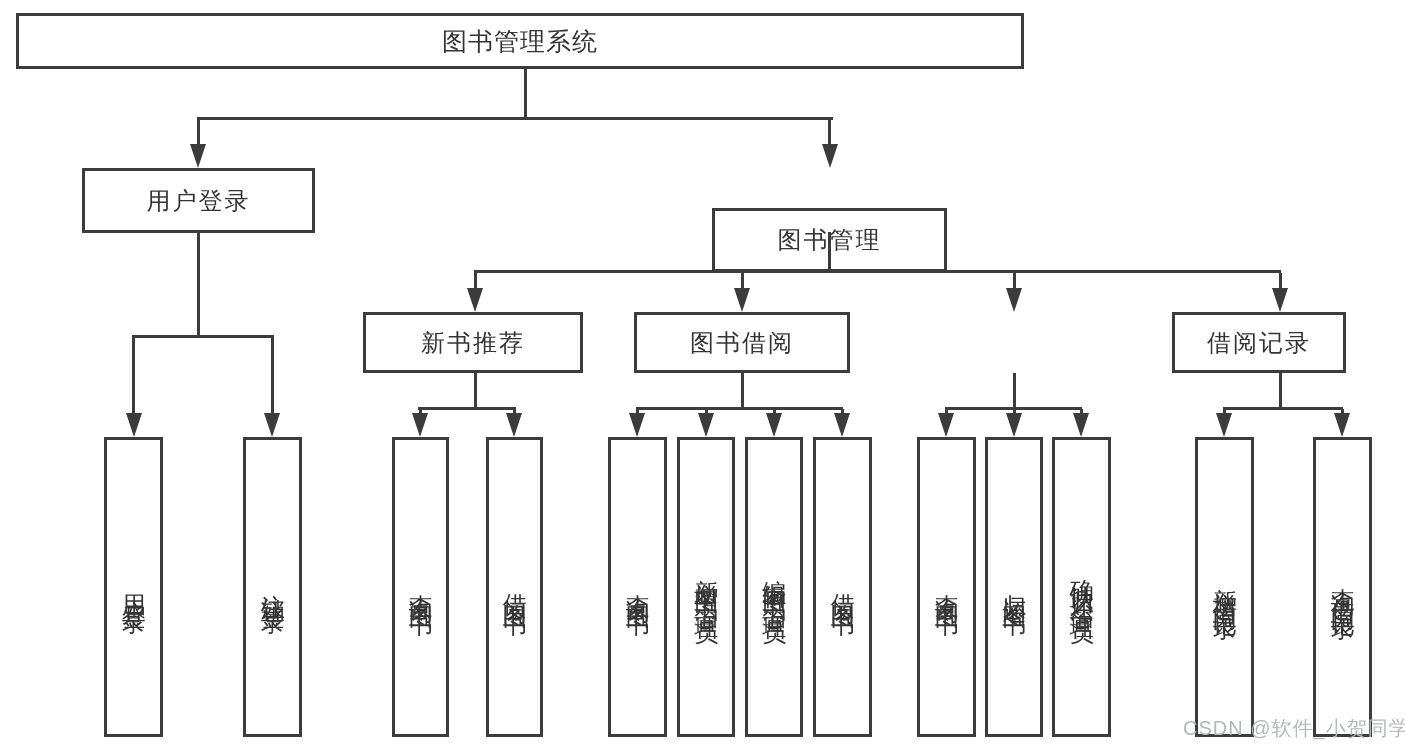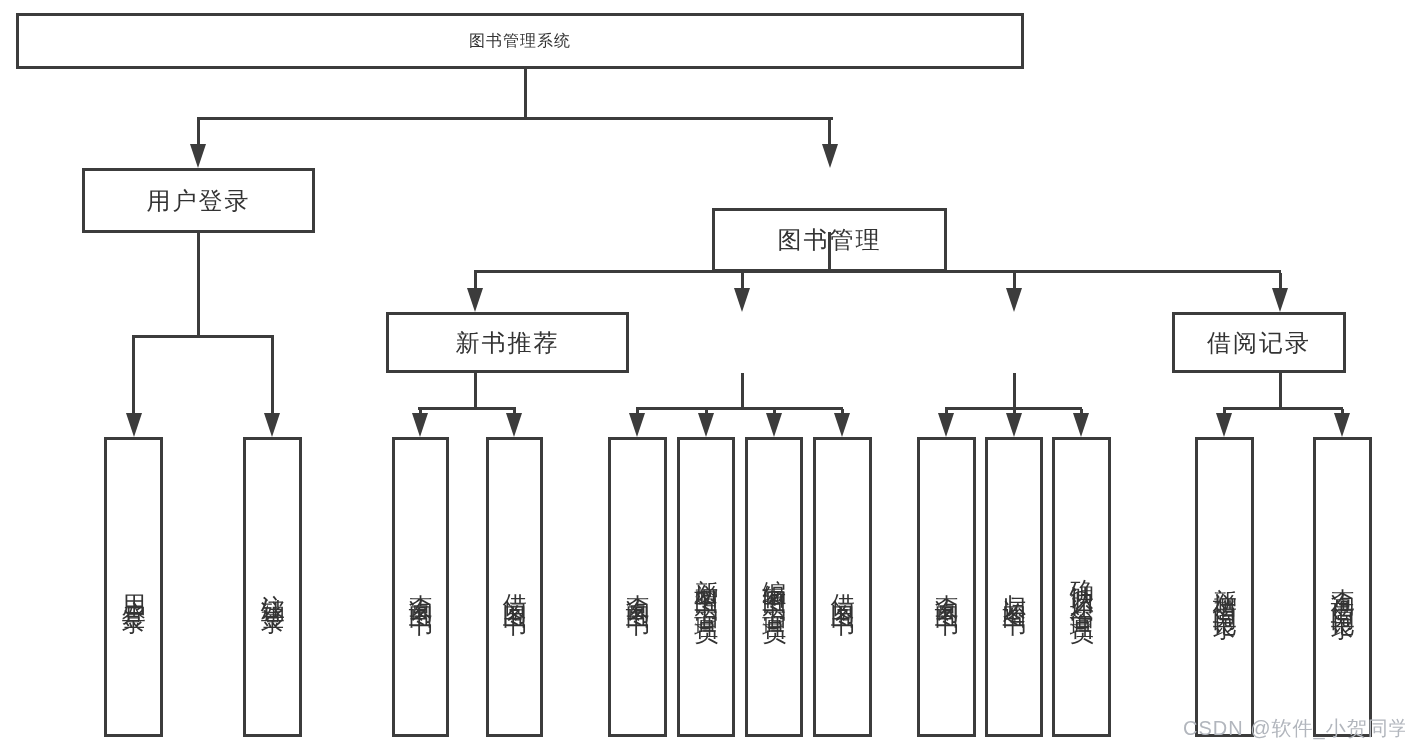--- a/index.html
+++ b/index.html
@@ -23,21 +23,21 @@
     background: var(--background);
     border: 3px solid var(--line);
     display: flex;
     align-items: center;
     justify-content: center;
     color: var(--text);
     font-size: 24px;
     letter-spacing: 2px;
     white-space: nowrap;
   }
-  .box.title { font-size: 16px; letter-spacing: 1px; }
+  .box.title { font-size: 25px; letter-spacing: 1px; }
   .leaf {
     position: absolute;
     box-sizing: border-box;
     background: var(--background);
     border: 3px solid var(--line);
     display: flex;
     align-items: center;
     justify-content: center;
     color: var(--text);
   }
@@ -72,21 +72,22 @@
 </head>
 <body>
 
 <div id="canvas">
 
   <div class="box title" style="left:16px; top:13px; width:1008px; height:56px;">图书管理系统</div>
 
   <div class="box" style="left:82px; top:168px; width:233px; height:65px;">用户登录</div>
   <div class="box" style="left:712px; top:168px; width:235px; height:64px;margin-top:40px;">图书管理</div>
 
-  <div class="box" style="left:363px; top:312px; width:243px; height:61px;margin-left:23px;">新书推荐</div>
+  <div class="box" style="left:363px; top:312px; width:220px; height:61px;">新书推荐</div>
+  <div class="box" style="left:634px; top:312px; width:216px; height:61px;">图书借阅</div>
   <div class="box" style="left:1172px; top:312px; width:174px; height:61px;text-align:center;">借阅记录</div>
 
   <div class="leaf" style="left:104px; top:437px; width:59px; height:300px;">
     <span class="vtext">用户登录</span>
   </div>
   <div class="leaf" style="left:243px; top:437px; width:59px; height:300px;">
     <span class="vtext">注销登录</span>
   </div>
 
   <div class="leaf" style="left:392px; top:437px; width:57px; height:300px;">

